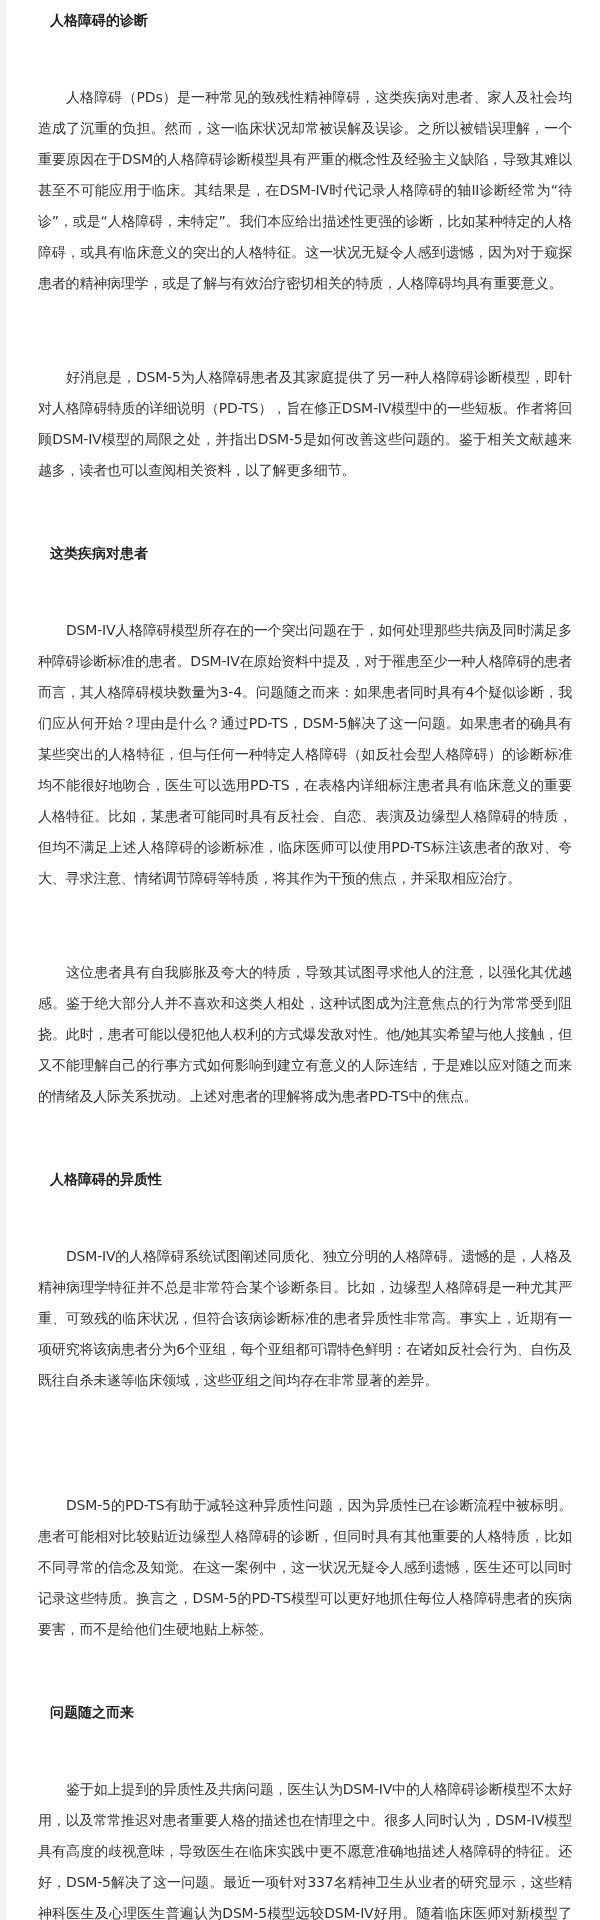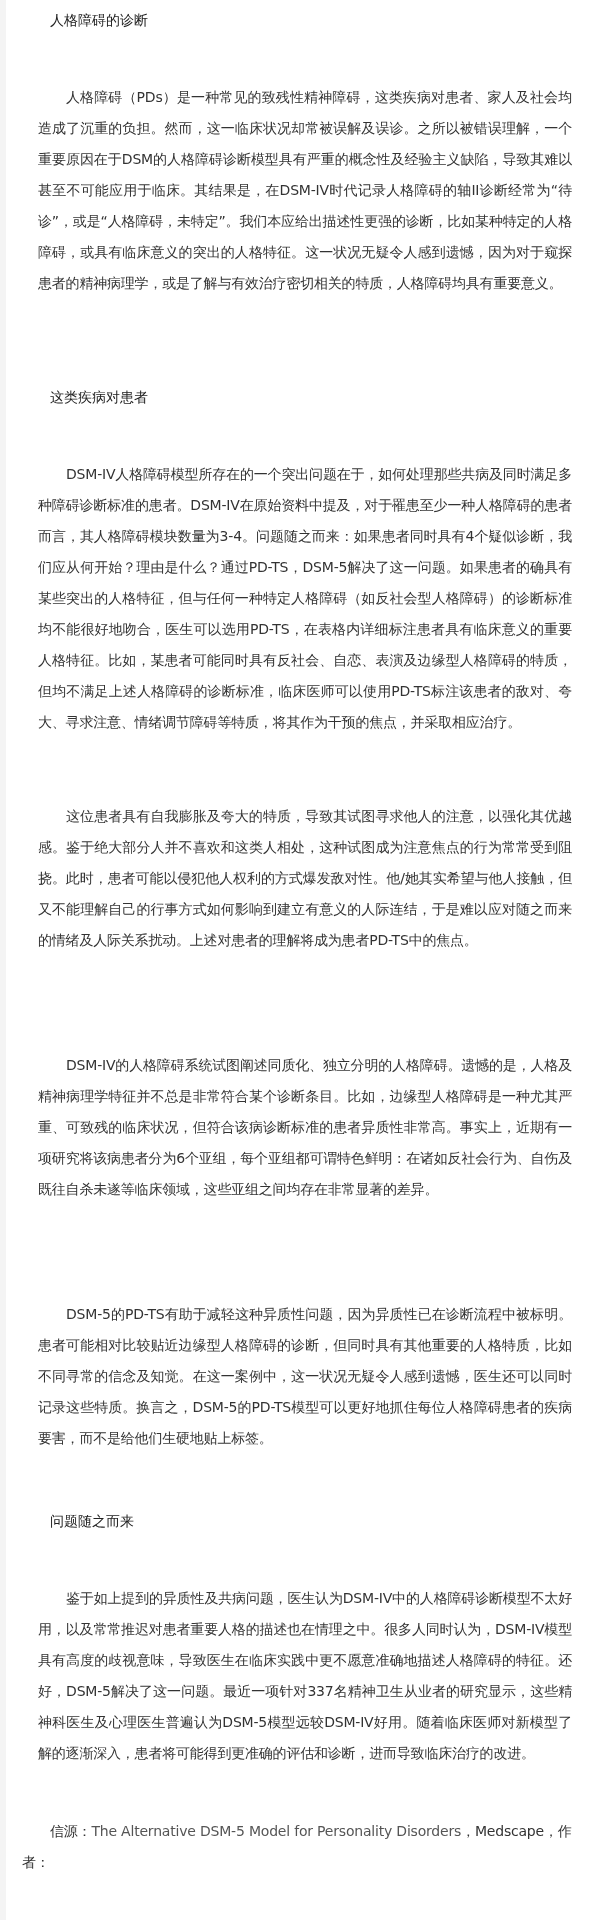--- a/index.html
+++ b/index.html
@@ -21,21 +21,21 @@
       width: 6px; height: 1920px;
       background: #f4f4f4;
     }
     .article {
       position: absolute;
       left: 22px;
       top: 0;
       width: 566px;
     }
     .heading {
-      font-weight: normal;
+      font-weight: bold;
       font-size: 14px;
       line-height: 30px;
       color: #222222;
       padding-left: 28px;
       margin: 5px 0 0 0;
     }
     .para {
       font-size: 14px;
       line-height: 31px;
       text-indent: 28px;
@@ -68,33 +68,35 @@
 
 <div class="edge"></div>
 
 <div class="article">
 
   <div>
     <div class="heading">人格障碍的诊断</div>
     <div class="gap-h"></div>
     <p class="para">人格障碍（PDs）是一种常见的致残性精神障碍，这类疾病对患者、家人及社会均造成了沉重的负担。然而，这一临床状况却常被误解及误诊。之所以被错误理解，一个重要原因在于DSM的人格障碍诊断模型具有严重的概念性及经验主义缺陷，导致其难以甚至不可能应用于临床。其结果是，在DSM-IV时代记录人格障碍的轴II诊断经常为“待诊”，或是“人格障碍，未特定”。我们本应给出描述性更强的诊断，比如某种特定的人格障碍，或具有临床意义的突出的人格特征。这一状况无疑令人感到遗憾，因为对于窥探患者的精神病理学，或是了解与有效治疗密切相关的特质，人格障碍均具有重要意义。</p>
     <div class="gap-p"></div>
+    <p class="para">好消息是，DSM-5为人格障碍患者及其家庭提供了另一种人格障碍诊断模型，即针对人格障碍特质的详细说明（PD-TS），旨在修正DSM-IV模型中的一些短板。作者将回顾DSM-IV模型的局限之处，并指出DSM-5是如何改善这些问题的。鉴于相关文献越来越多，读者也可以查阅相关资料，以了解更多细节。</p>
     <div class="gap-p"></div>
   </div>
 
   <div>
     <div class="heading">这类疾病对患者</div>
     <div class="gap-h"></div>
     <p class="para">DSM-IV人格障碍模型所存在的一个突出问题在于，如何处理那些共病及同时满足多种障碍诊断标准的患者。DSM-IV在原始资料中提及，对于罹患至少一种人格障碍的患者而言，其人格障碍模块数量为3-4。问题随之而来：如果患者同时具有4个疑似诊断，我们应从何开始？理由是什么？通过PD-TS，DSM-5解决了这一问题。如果患者的确具有某些突出的人格特征，但与任何一种特定人格障碍（如反社会型人格障碍）的诊断标准均不能很好地吻合，医生可以选用PD-TS，在表格内详细标注患者具有临床意义的重要人格特征。比如，某患者可能同时具有反社会、自恋、表演及边缘型人格障碍的特质，但均不满足上述人格障碍的诊断标准，临床医师可以使用PD-TS标注该患者的敌对、夸大、寻求注意、情绪调节障碍等特质，将其作为干预的焦点，并采取相应治疗。</p>
     <div class="gap-p"></div>
     <p class="para">这位患者具有自我膨胀及夸大的特质，导致其试图寻求他人的注意，以强化其优越感。鉴于绝大部分人并不喜欢和这类人相处，这种试图成为注意焦点的行为常常受到阻挠。此时，患者可能以侵犯他人权利的方式爆发敌对性。他/她其实希望与他人接触，但又不能理解自己的行事方式如何影响到建立有意义的人际连结，于是难以应对随之而来的情绪及人际关系扰动。上述对患者的理解将成为患者PD-TS中的焦点。</p>
     <div class="gap-p"></div>
   </div>
 
   <div>
+    <div class="heading">人格障碍的异质性</div>
     <div class="gap-h"></div>
     <p class="para">DSM-IV的人格障碍系统试图阐述同质化、独立分明的人格障碍。遗憾的是，人格及精神病理学特征并不总是非常符合某个诊断条目。比如，边缘型人格障碍是一种尤其严重、可致残的临床状况，但符合该病诊断标准的患者异质性非常高。事实上，近期有一项研究将该病患者分为6个亚组，每个亚组都可谓特色鲜明：在诸如反社会行为、自伤及既往自杀未遂等临床领域，这些亚组之间均存在非常显著的差异。</p>
     <div class="gap-p"></div>
     <div class="gap-p"></div>
     <p class="para">DSM-5的PD-TS有助于减轻这种异质性问题，因为异质性已在诊断流程中被标明。患者可能相对比较贴近边缘型人格障碍的诊断，但同时具有其他重要的人格特质，比如不同寻常的信念及知觉。在这一案例中，这一状况无疑令人感到遗憾，医生还可以同时记录这些特质。换言之，DSM-5的PD-TS模型可以更好地抓住每位人格障碍患者的疾病要害，而不是给他们生硬地贴上标签。</p>
     <div class="gap-p"></div>
   </div>
 
   <div>
     <div class="heading">问题随之而来</div>

